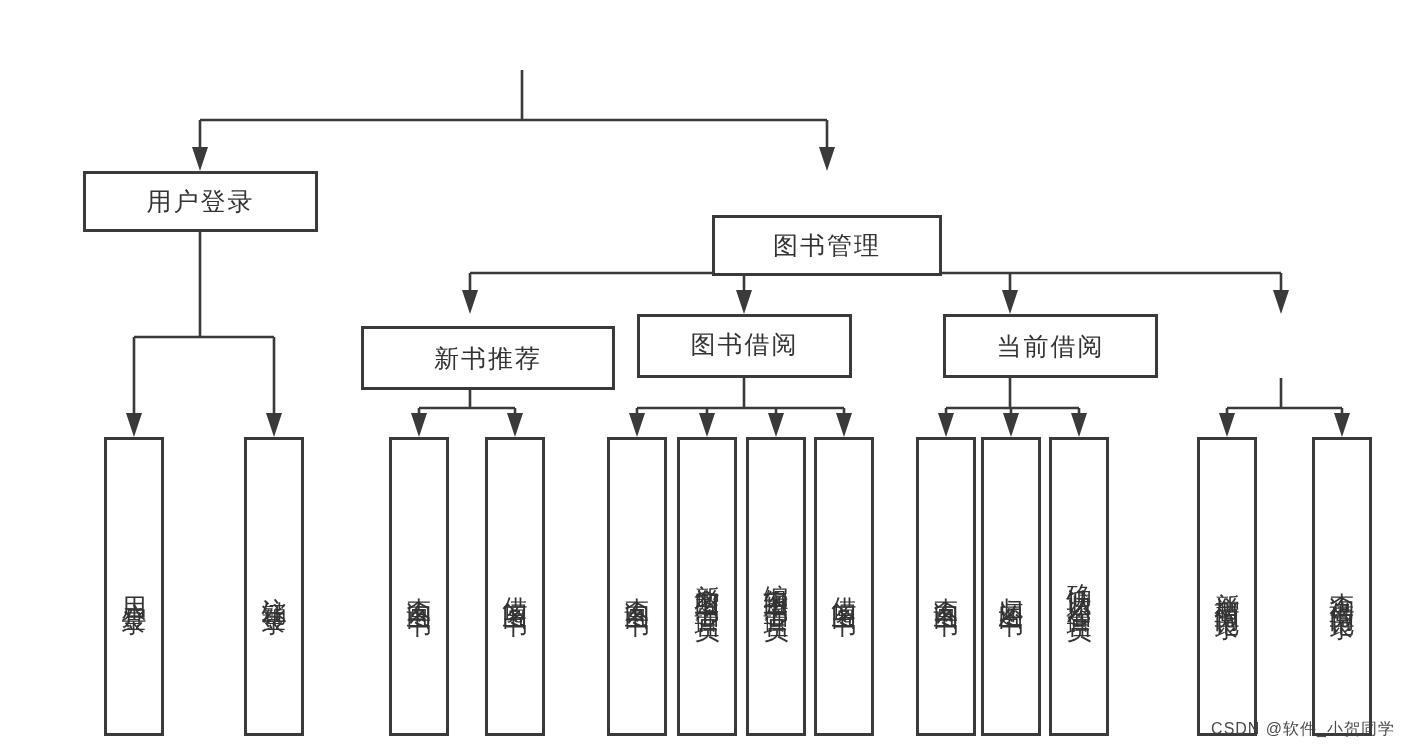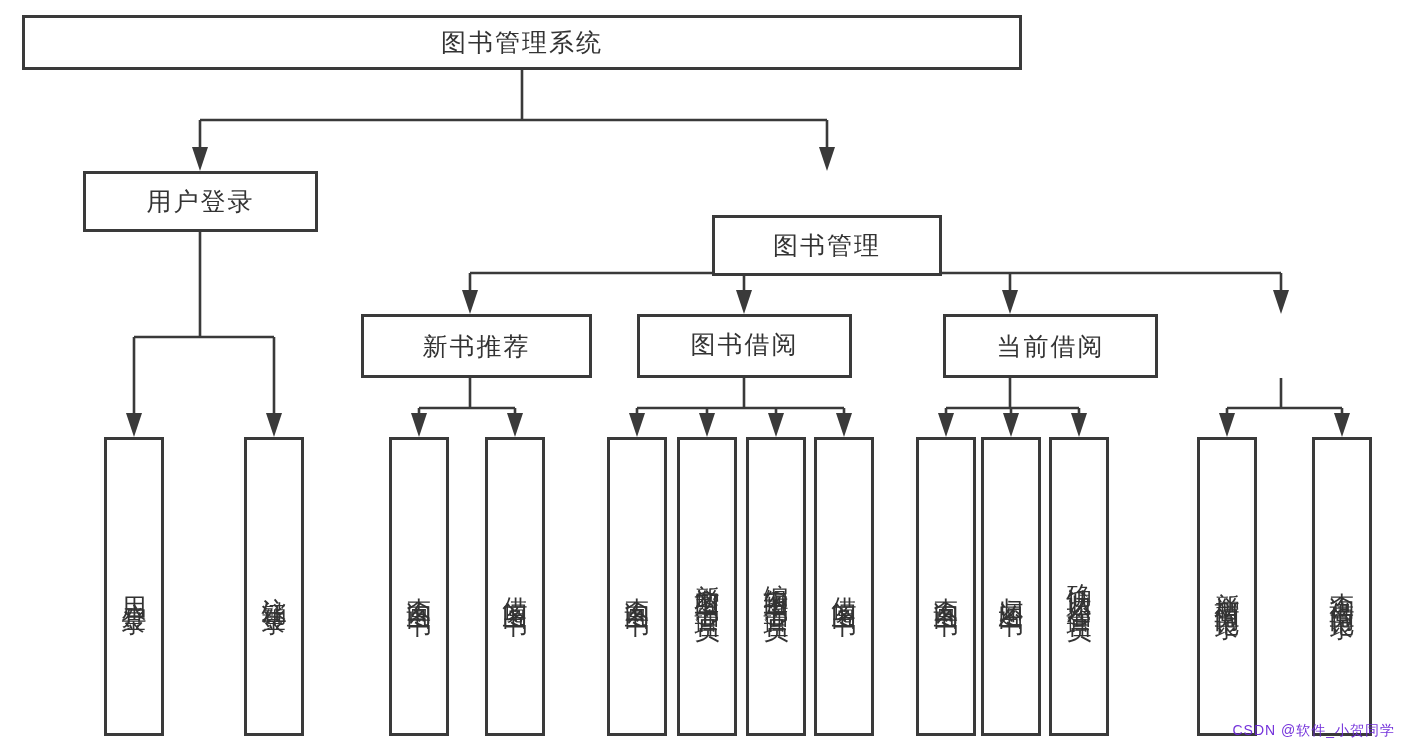--- a/index.html
+++ b/index.html
@@ -48,22 +48,22 @@
     text-orientation: mixed;
     font-size: 25px;
     letter-spacing: 5px;
     line-height: 1;
     white-space: nowrap;
   }
   .watermark {
     position: absolute;
     right: 10px;
     bottom: 7px;
-    font-size: 14px;
-    color: #6d28d9;
+    font-size: 16px;
+    color: #404040;
     opacity: 0.95;
     letter-spacing: 1px;
     z-index: 3;
     white-space: nowrap;
   }
 </style>
 </head>
 <body>
 
 <div class="canvas">
@@ -100,32 +100,29 @@
       <path class="tri" d="M776,437 l-8,-24 h16 z"></path>
       <path class="tri" d="M844,437 l-8,-24 h16 z"></path>
       <path class="tri" d="M946,437 l-8,-24 h16 z"></path>
       <path class="tri" d="M1011,437 l-8,-24 h16 z"></path>
       <path class="tri" d="M1079,437 l-8,-24 h16 z"></path>
       <path class="tri" d="M1227,437 l-8,-24 h16 z"></path>
       <path class="tri" d="M1342,437 l-8,-24 h16 z"></path>
     </g>
   </svg>
 
-  <div class="node" style="left:22px; top:15px; width:1000px; height:55px;">
-    <span class="hlabel">图书管理系统</span>
-  </div>
 
   <div class="node" style="left:83px; top:171px; width:235px; height:61px;">
     <span class="hlabel">用户登录</span>
   </div>
   <div class="node" style="left:712px; top:171px; width:230px; height:61px;margin-top:44px;">
     <span class="hlabel">图书管理</span>
   </div>
 
-  <div class="node" style="left:361px; top:314px; width:231px; height:64px;">
+  <div class="node" style="left:361px; top:326px; width:254px; height:64px;">
     <span class="hlabel">新书推荐</span>
   </div>
   <div class="node" style="left:637px; top:314px; width:215px; height:64px;font-family:Liberation Mono, monospace;">
     <span class="hlabel">图书借阅</span>
   </div>
   <div class="node" style="left:943px; top:314px; width:215px; height:64px;">
     <span class="hlabel">当前借阅</span>
   </div>
 
   <div class="node leaf" style="left:104px; top:437px; width:60px; height:299px;">

